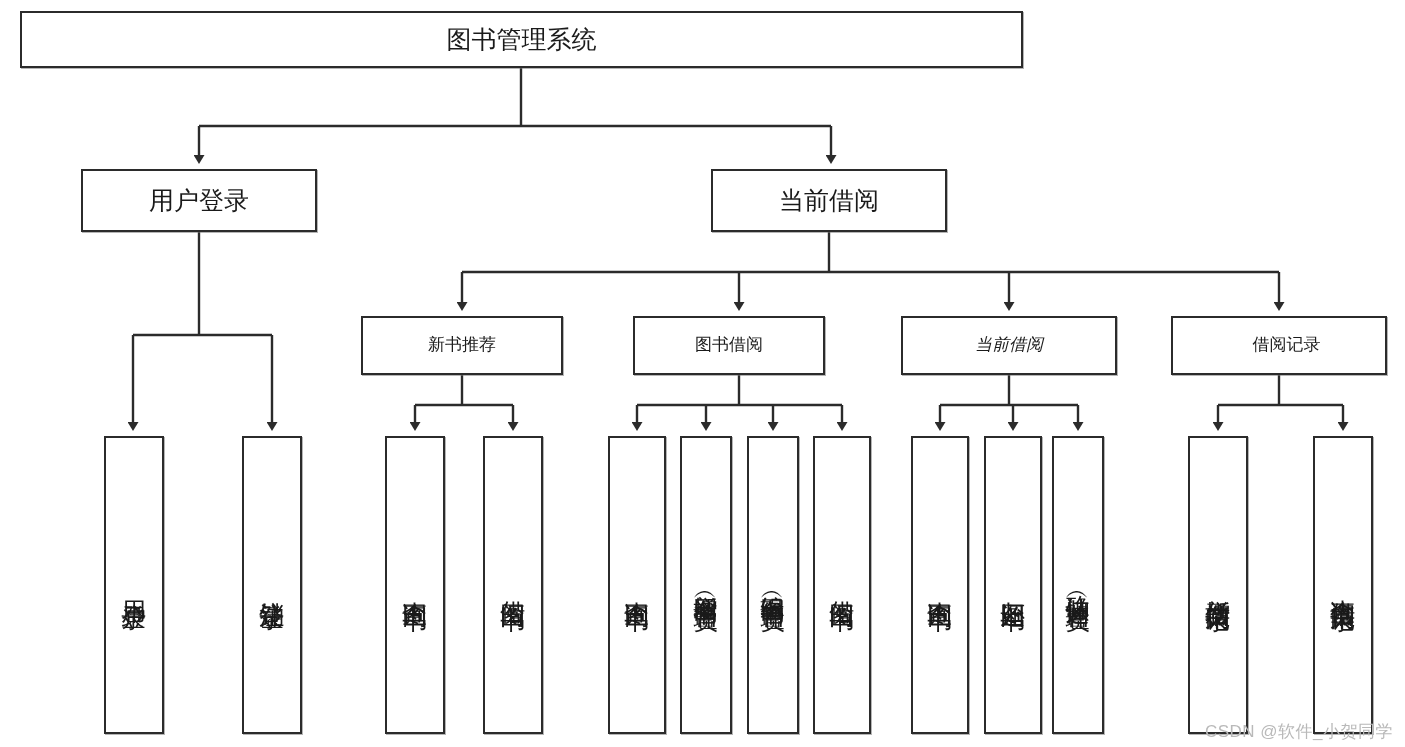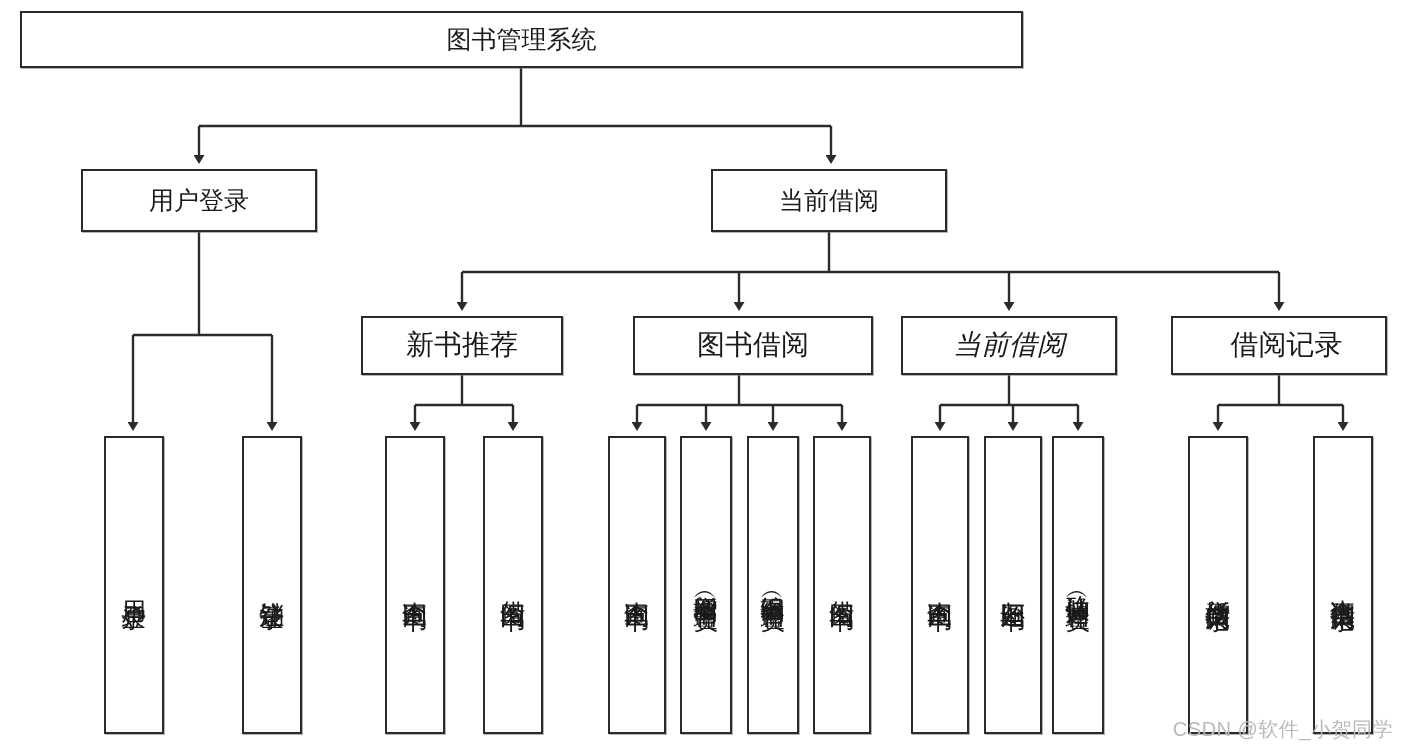--- a/index.html
+++ b/index.html
@@ -25,35 +25,35 @@
     box-shadow:1px 1px 0 rgba(120,120,120,.55);
   }
   .node .label{
     display:block;
     text-align:center;
     line-height:1.22;
     white-space:pre;
   }
   .node.root .label{font-size:25px;}
   .node.lvl2 .label{font-size:25px;}
-  .node.lvl3 .label{font-size:28px;}
+  .node.lvl3 .label{font-size:17px;}
   .node.leaf{align-items:center;justify-content:center;}
   .node.leaf .label{
     writing-mode:vertical-rl;
     text-orientation:upright;
     font-size:25px;
     letter-spacing:2px;
     line-height:1.05;
     max-height:280px;
   }
   .node.leaf.tall .label{font-size:24px;max-height:284px;}
   #watermark{
     position:absolute;
     right:12px;bottom:4px;
-    font-size:20px;
+    font-size:17px;
     color:#b9b9b9;
     letter-spacing:.5px;
     user-select:none;
     white-space:nowrap;
   }
 </style>
 </head>
 <body>
 
 <div id="diagram-root">
@@ -115,21 +115,21 @@
   <div class="node lvl2" style="left:81px;top:169px;width:236px;height:63px;">
     <span class="label">用户登录</span>
   </div>
   <div class="node lvl2" style="left:711px;top:169px;width:236px;height:63px;">
     <span class="label">当前借阅</span>
   </div>
 
   <div class="node lvl3" style="left:361px;top:316px;width:202px;height:59px;">
     <span class="label">新书推荐</span>
   </div>
-  <div class="node lvl3" style="left:633px;top:316px;width:240px;height:59px;font-family:Liberation Serif, serif;">
+  <div class="node lvl3" style="left:633px;top:316px;width:192px;height:59px;font-family:Liberation Serif, serif;">
     <span class="label">图书借阅</span>
   </div>
   <div class="node lvl3" style="left:901px;top:316px;width:216px;height:59px;font-style:italic;">
     <span class="label">当前借阅</span>
   </div>
   <div class="node lvl3" style="left:1171px;top:316px;width:216px;height:59px;padding-left:15px;">
     <span class="label">借阅记录</span>
   </div>
 
   <div class="node leaf" style="left:104px;top:436px;width:60px;height:298px;">

